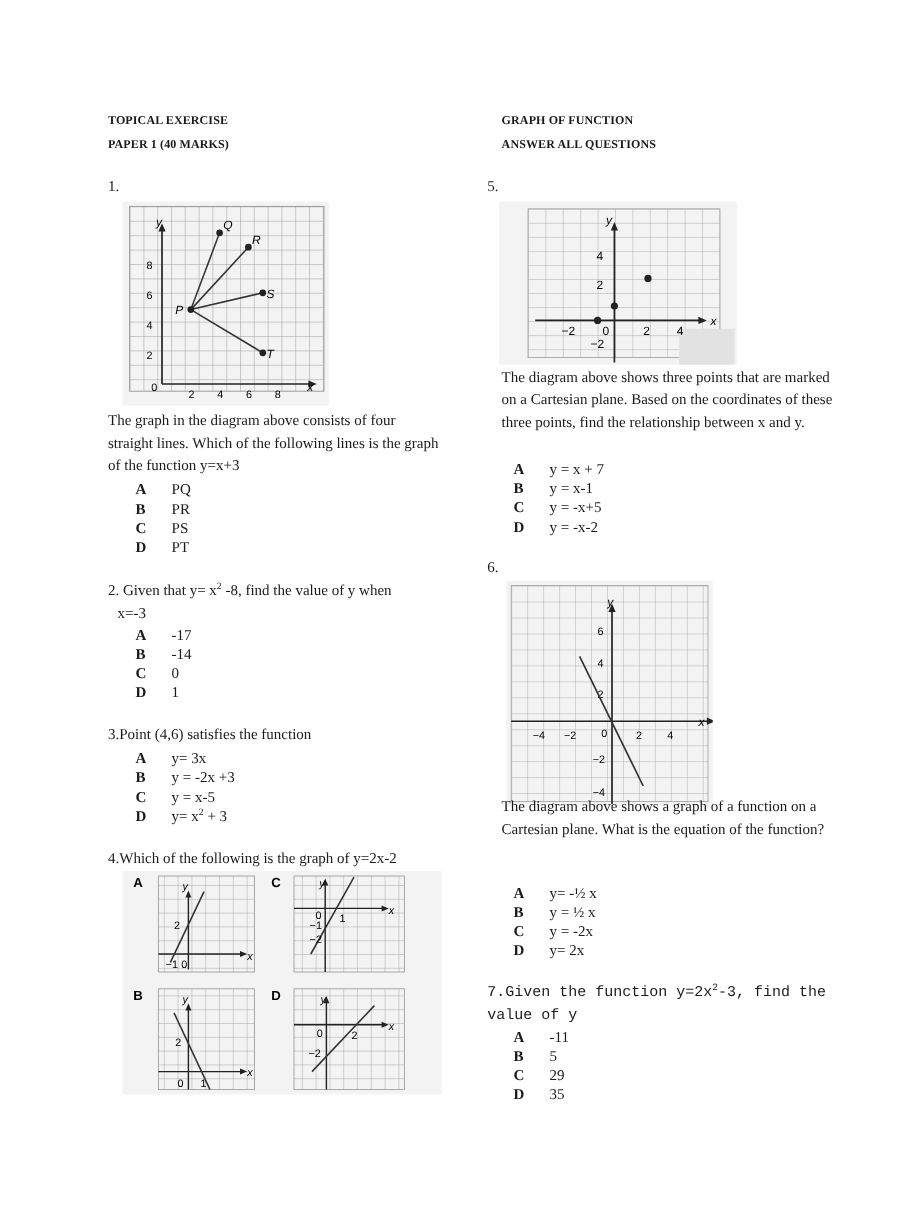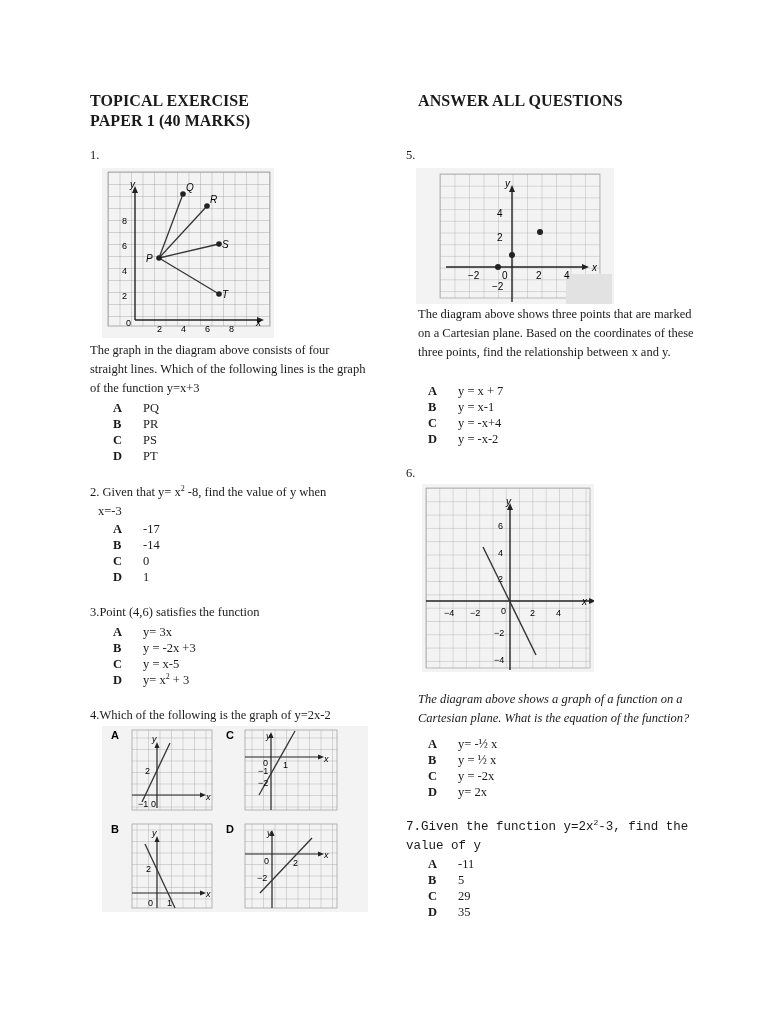--- a/index.html
+++ b/index.html
@@ -1,36 +1,37 @@
 <!DOCTYPE html>
 <html><head>
   <meta charset="utf-8">
   <style>
     html, body { margin: 0; padding: 0; background: #ffffff; }
     body { width: 768px; height: 1024px; position: relative; overflow: hidden;
            font-family: "Liberation Serif", "DejaVu Serif", serif; color: #1a1a1a; }
     .abs { position: absolute; }
-    .hdr { font-weight: bold; font-size: 16px; line-height: 20px; letter-spacing: 0.1px; }
+    .hdr { font-weight: bold; font-size: 10px; line-height: 20px; letter-spacing: 0.1px; }
     .txt { font-size: 12.5px; line-height: 19px; }
     .qnum { font-size: 12.5px; }
     .opts { font-size: 12.5px; line-height: 16px; }
     .opt { display: flex; }
     .opt .ltr { width: 30px; font-weight: bold; }
     .fig { background: #f3f3f3; }
     sup { font-size: 8px; line-height: 0; }
     svg text { font-family: "Liberation Sans", "DejaVu Sans", sans-serif; }
   </style>
 </head>
 <body>
 
 <div class="abs hdr" style="left:90px;top:91px;">
   <div>TOPICAL EXERCISE</div>
   <div>PAPER 1 (40 MARKS)</div>
 </div>
 <div class="abs hdr" style="left:418px;top:91px;">
+  <div>GRAPH OF FUNCTION</div>
   <div>ANSWER ALL QUESTIONS</div>
 </div>
 
 <div class="abs qnum" style="left:90px;top:148px;">1.</div>
 <div class="abs fig" style="left:102px;top:168px;width:172px;height:170px;">
   <svg width="172" height="170" viewBox="0 0 172 170">
     <defs>
       <pattern id="g1" width="11.5" height="12" patternUnits="userSpaceOnUse" x="6" y="4">
         <path d="M11.5 0 L0 0 0 12" fill="none" stroke="#9a9a9a" stroke-width="0.8"></path>
       </pattern>
@@ -240,21 +241,21 @@
   <div class="opt">
       <span class="ltr">A</span>
       <span>y = x + 7</span>
     </div>
   <div class="opt">
       <span class="ltr">B</span>
       <span>y = x-1</span>
     </div>
   <div class="opt">
       <span class="ltr">C</span>
-      <span>y = -x+4</span>
+      <span>y = -x+5</span>
     </div>
   <div class="opt">
       <span class="ltr">D</span>
       <span>y = -x-2</span>
     </div>
 </div>
 
 <div class="abs qnum" style="left:406px;top:466px;">6.</div>
 <div class="abs fig" style="left:422px;top:484px;width:172px;height:188px;">
   <svg width="172" height="188" viewBox="0 0 172 188">
@@ -276,21 +277,21 @@
     <text x="72" y="152" font-size="9">−2</text>
     <text x="72" y="179" font-size="9">−4</text>
     <text x="22" y="132" font-size="9">−4</text>
     <text x="48" y="132" font-size="9">−2</text>
     <text x="79" y="130" font-size="9">0</text>
     <text x="108" y="132" font-size="9">2</text>
     <text x="134" y="132" font-size="9">4</text>
     <line x1="61" y1="63" x2="114" y2="171" stroke="#333" stroke-width="1.4"></line>
   </svg>
 </div>
-<div class="abs txt" style="left:418px;top:690px;width:280px;font-style:italic;">The diagram above shows a graph of a function on a Cartesian plane. What is the equation of the function?</div>
+<div class="abs txt" style="left:418px;top:663px;width:280px;">The diagram above shows a graph of a function on a Cartesian plane. What is the equation of the function?</div>
 <div class="abs opts" style="left:428px;top:736px;">
   <div class="opt">
       <span class="ltr">A</span>
       <span>y= -½ x</span>
     </div>
   <div class="opt">
       <span class="ltr">B</span>
       <span>y = ½ x</span>
     </div>
   <div class="opt">

